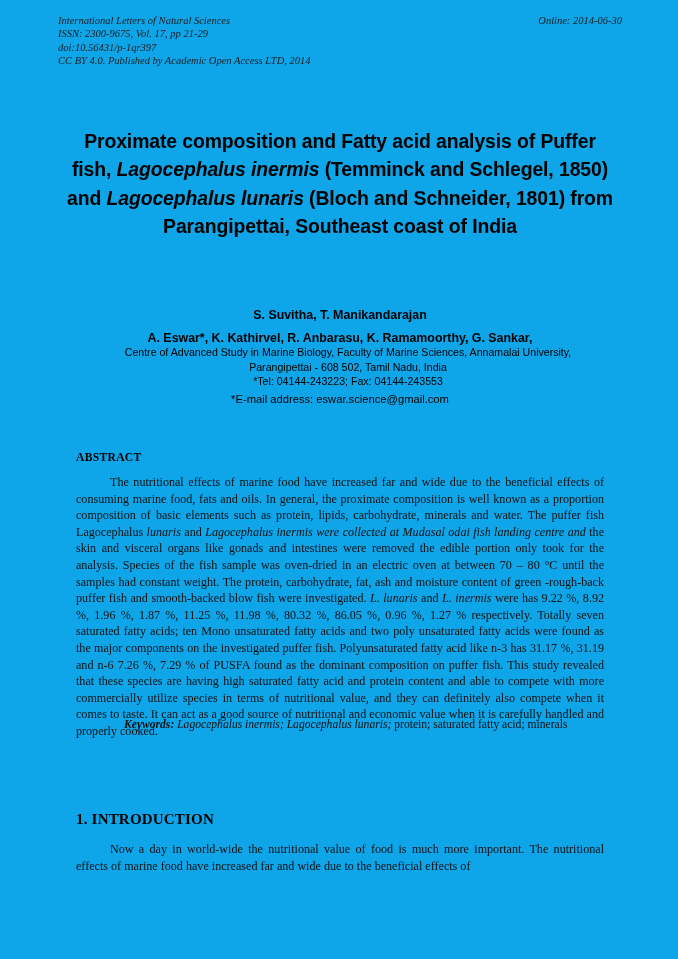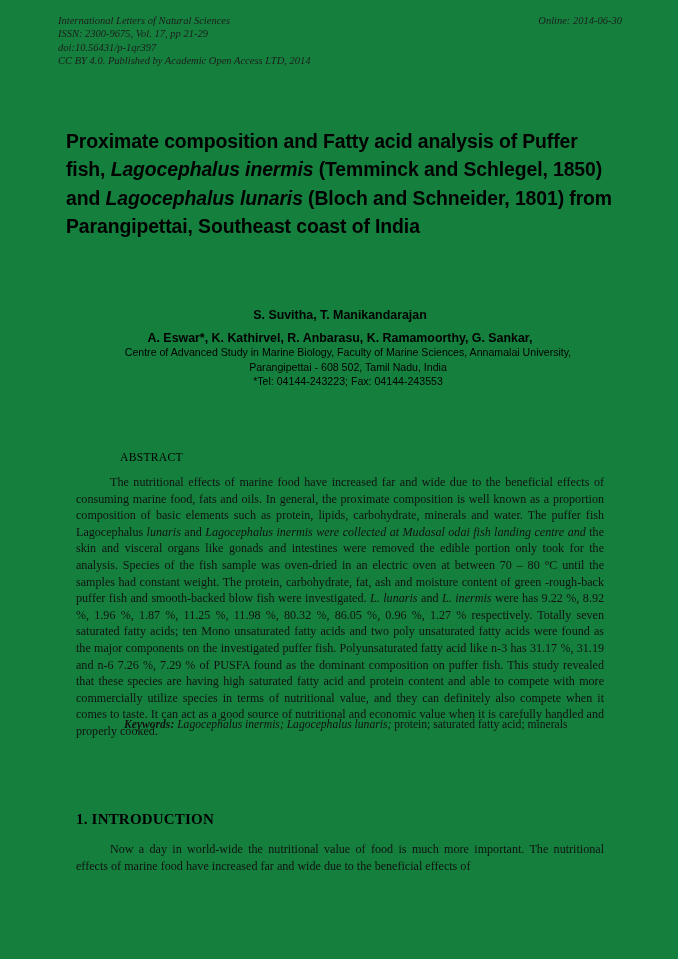--- a/index.html
+++ b/index.html
@@ -15,21 +15,21 @@
     font-family: "Liberation Serif", "DejaVu Serif", serif;
     color: #1a1a1a;
     -webkit-font-smoothing: antialiased;
   }
 
   .page {
     position: absolute;
     top: 0; left: 0;
     width: 678px;
     height: 959px;
-    background: #15803d;
+    background: #0ea5e9;
   }
 
   
   .journal-header {
     position: absolute;
     top: 14px;
     left: 58px;
     width: 564px;
     font-family: "Liberation Serif", "DejaVu Serif", serif;
     font-style: italic;
@@ -51,20 +51,21 @@
   
   .paper-title {
     position: absolute;
     top: 114px;
     left: 66px;
     width: 548px;
     font-family: "Liberation Sans", "DejaVu Sans", sans-serif;
     font-weight: bold;
     font-size: 19.4px;
     line-height: 28.4px;
+    text-align: center;
     color: #000000;
     letter-spacing: -0.1px;
   }
   .paper-title i { font-style: italic; }
 
   
   .authors {
     position: absolute;
     top: 304px;
     left: 66px;
@@ -100,25 +101,24 @@
     text-align: center;
     color: #000000;
   }
 
   
   .abstract-heading {
     position: absolute;
     top: 451px;
     left: 76px;
     font-family: "Liberation Serif", "DejaVu Serif", serif;
-    font-weight: normal;
+    font-weight: bold;
     font-size: 11.6px;
     letter-spacing: 0.3px;
     color: #000000;
-    margin-left: 44px;
   }
 
   .abstract-body {
     position: absolute;
     top: 474px;
     left: 76px;
     width: 528px;
     font-family: "Liberation Serif", "DejaVu Serif", serif;
     font-size: 12.1px;
     line-height: 16.6px;
@@ -190,20 +190,21 @@
     <div>S. Suvitha, T. Manikandarajan</div>
     <div>A. Eswar*, K. Kathirvel, R. Anbarasu, K. Ramamoorthy, G. Sankar,</div>
   </div>
 
   <div class="affiliation">
     <div>Centre of Advanced Study in Marine Biology, Faculty of Marine Sciences, Annamalai University,</div>
     <div>Parangipettai - 608 502, Tamil Nadu, India</div>
     <div>*Tel: 04144-243223; Fax: 04144-243553</div>
   </div>
 
+  <div class="email-line">*E-mail address: eswar.science@gmail.com</div>
 
   <div class="abstract-heading">ABSTRACT</div>
   <div class="abstract-body"><span class="indent"></span><span>The nutritional effects of marine food have increased far and wide due to the beneficial effects of consuming marine food, fats and oils. In general, the proximate composition is well known as a proportion composition of basic elements such as protein, lipids, carbohydrate, minerals and water. The puffer fish Lagocephalus </span><i>lunaris</i><span> and </span><i>Lagocephalus inermis were collected at Mudasal odai fish landing centre and</i><span> the skin and visceral organs like gonads and intestines were removed the edible portion only took for the analysis. Species of the fish sample was oven-dried in an electric oven at between 70 – 80 °C until the samples had constant weight. The protein, carbohydrate, fat, ash and moisture content of green -rough-back puffer fish and smooth-backed blow fish were investigated. </span><i>L. lunaris</i><span> and </span><i>L. inermis</i><span> were has 9.22 %, 8.92 %, 1.96 %, 1.87 %, 11.25 %, 11.98 %, 80.32 %, 86.05 %, 0.96 %, 1.27 % respectively. Totally seven saturated fatty acids; ten Mono unsaturated fatty acids and two poly unsaturated fatty acids were found as the major components on the investigated puffer fish. Polyunsaturated fatty acid like n-3 has 31.17 %, 31.19 and n-6 7.26 %, 7.29 % of PUSFA found as the dominant composition on puffer fish. This study revealed that these species are having high saturated fatty acid and protein content and able to compete with more commercially utilize species in terms of nutritional value, and they can definitely also compete when it comes to taste. It can act as a good source of nutritional and economic value when it is carefully handled and properly cooked.</span></div>
 
   <div class="keywords"><b>Keywords:</b> <i>Lagocephalus inermis;</i> <i>Lagocephalus lunaris;</i> <span>protein; saturated fatty acid; minerals</span></div>
 
   <div class="section-heading">1.  INTRODUCTION</div>
   <div class="intro-body"><span class="indent"></span><span>Now a day in world-wide the nutritional value of food is much more important. The nutritional effects of marine food have increased far and wide due to the beneficial effects of</span></div>
 
 </div>

